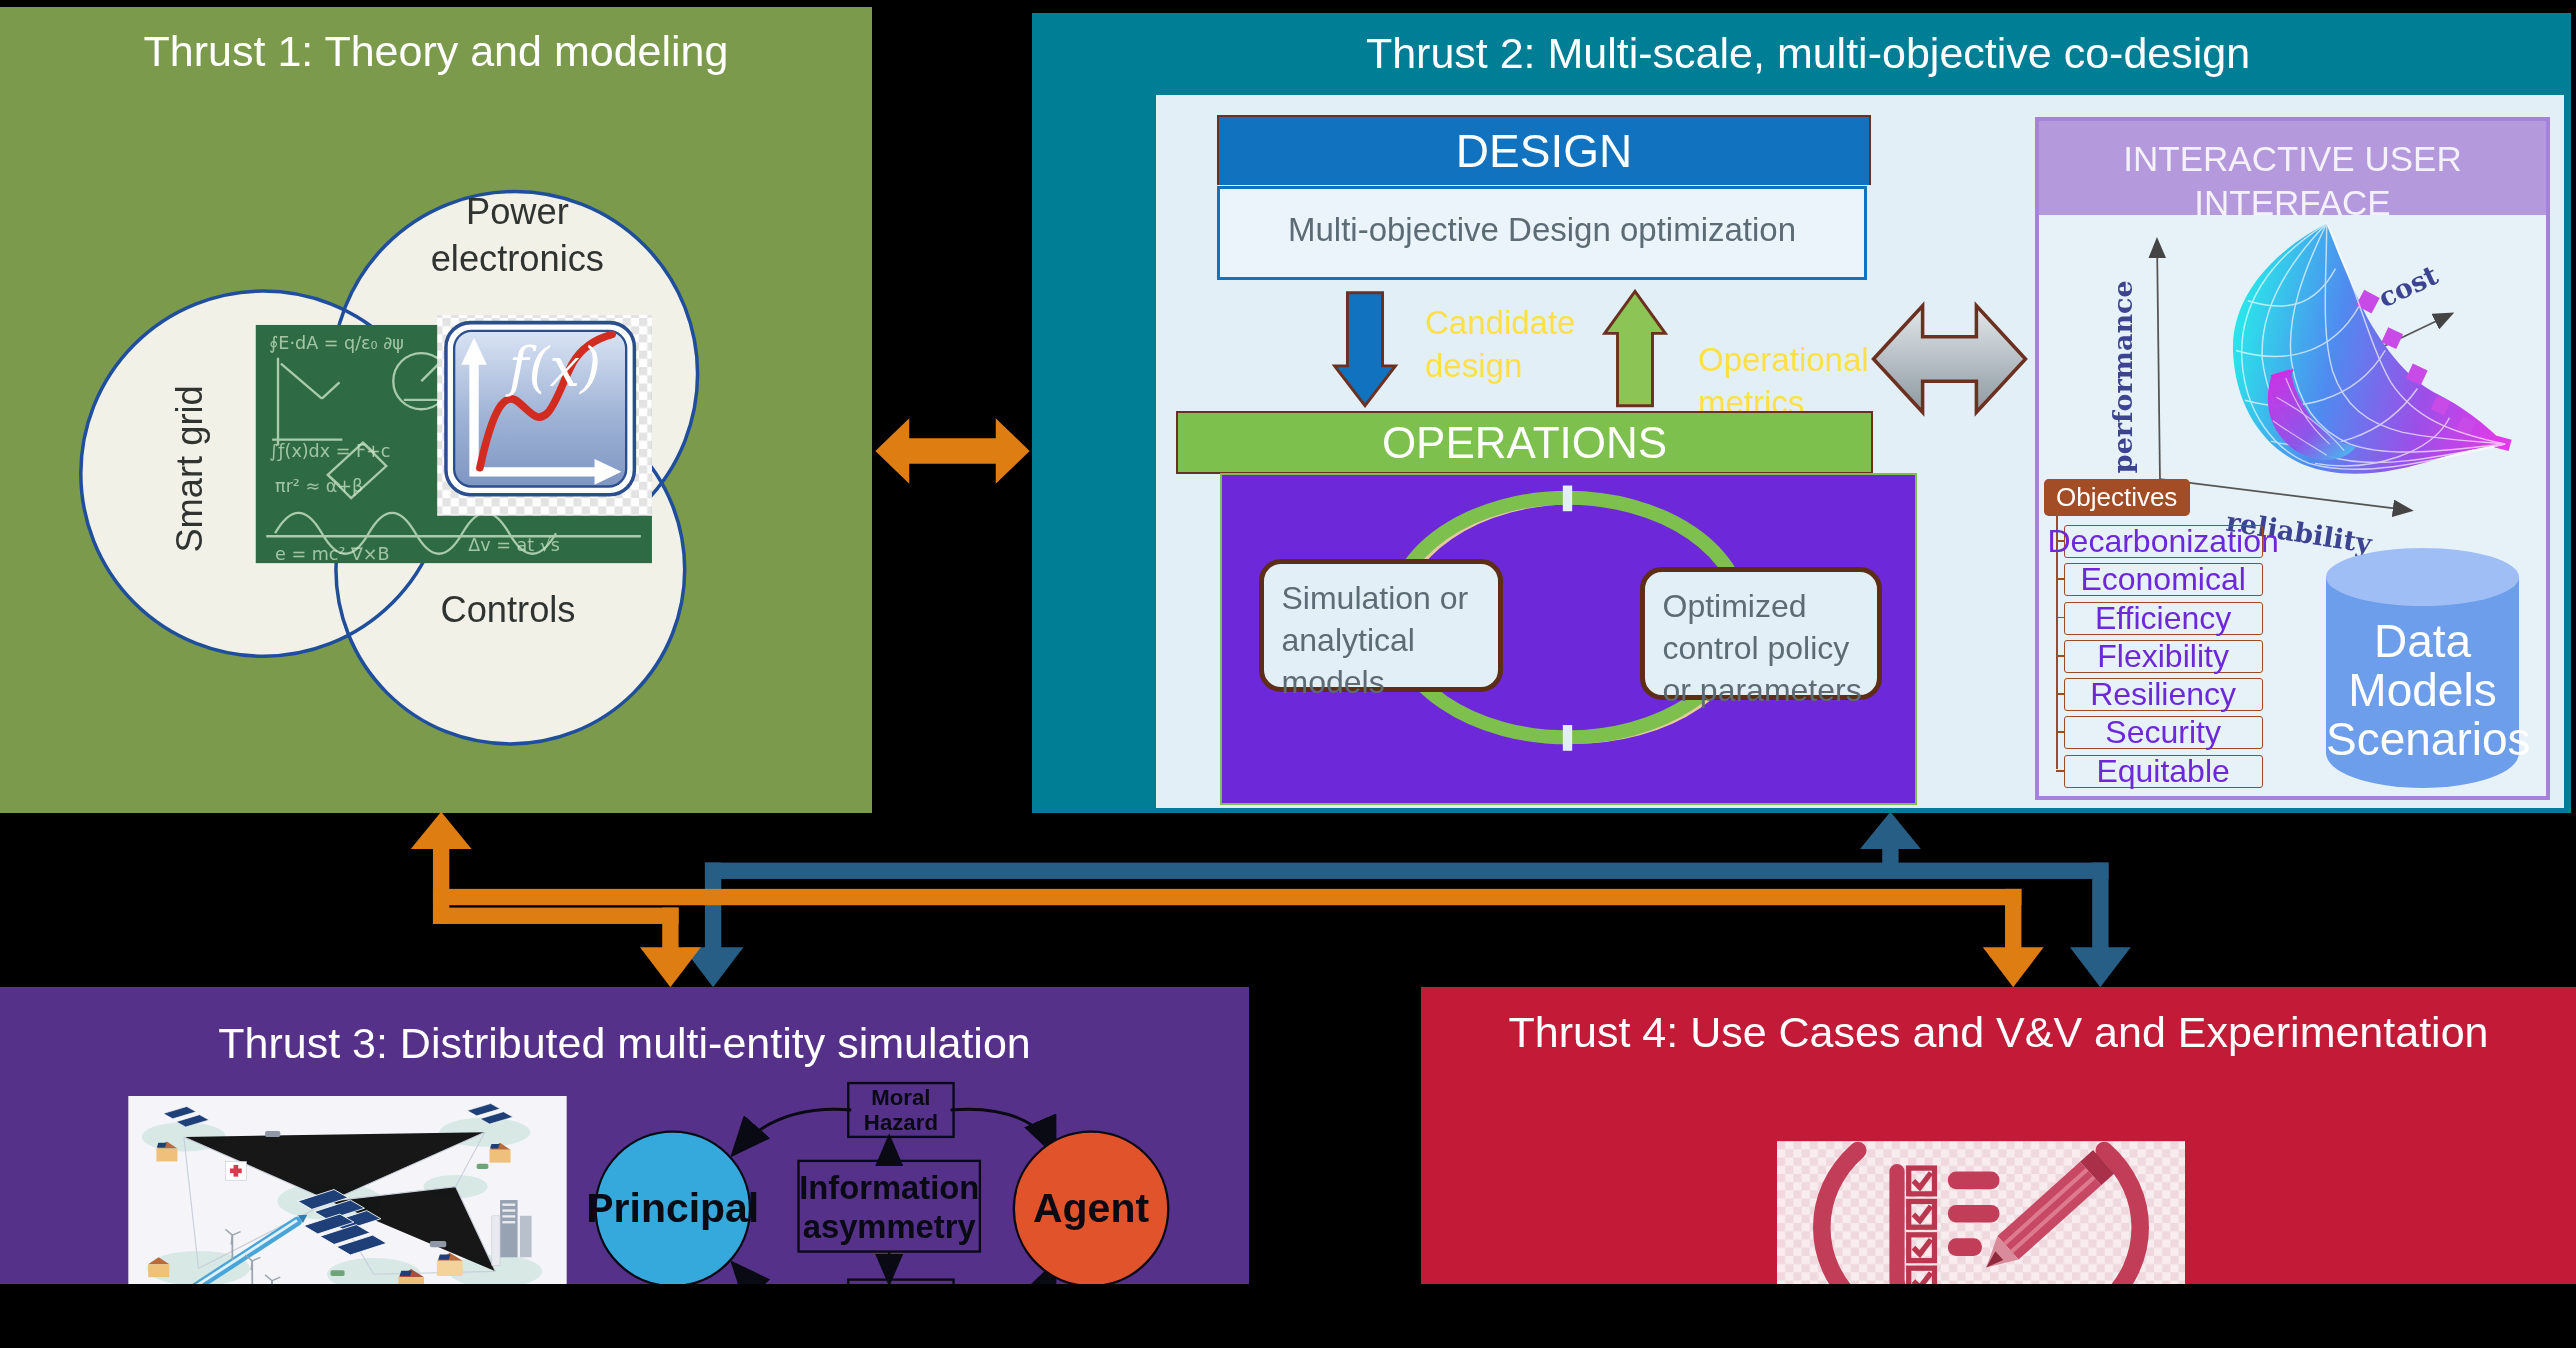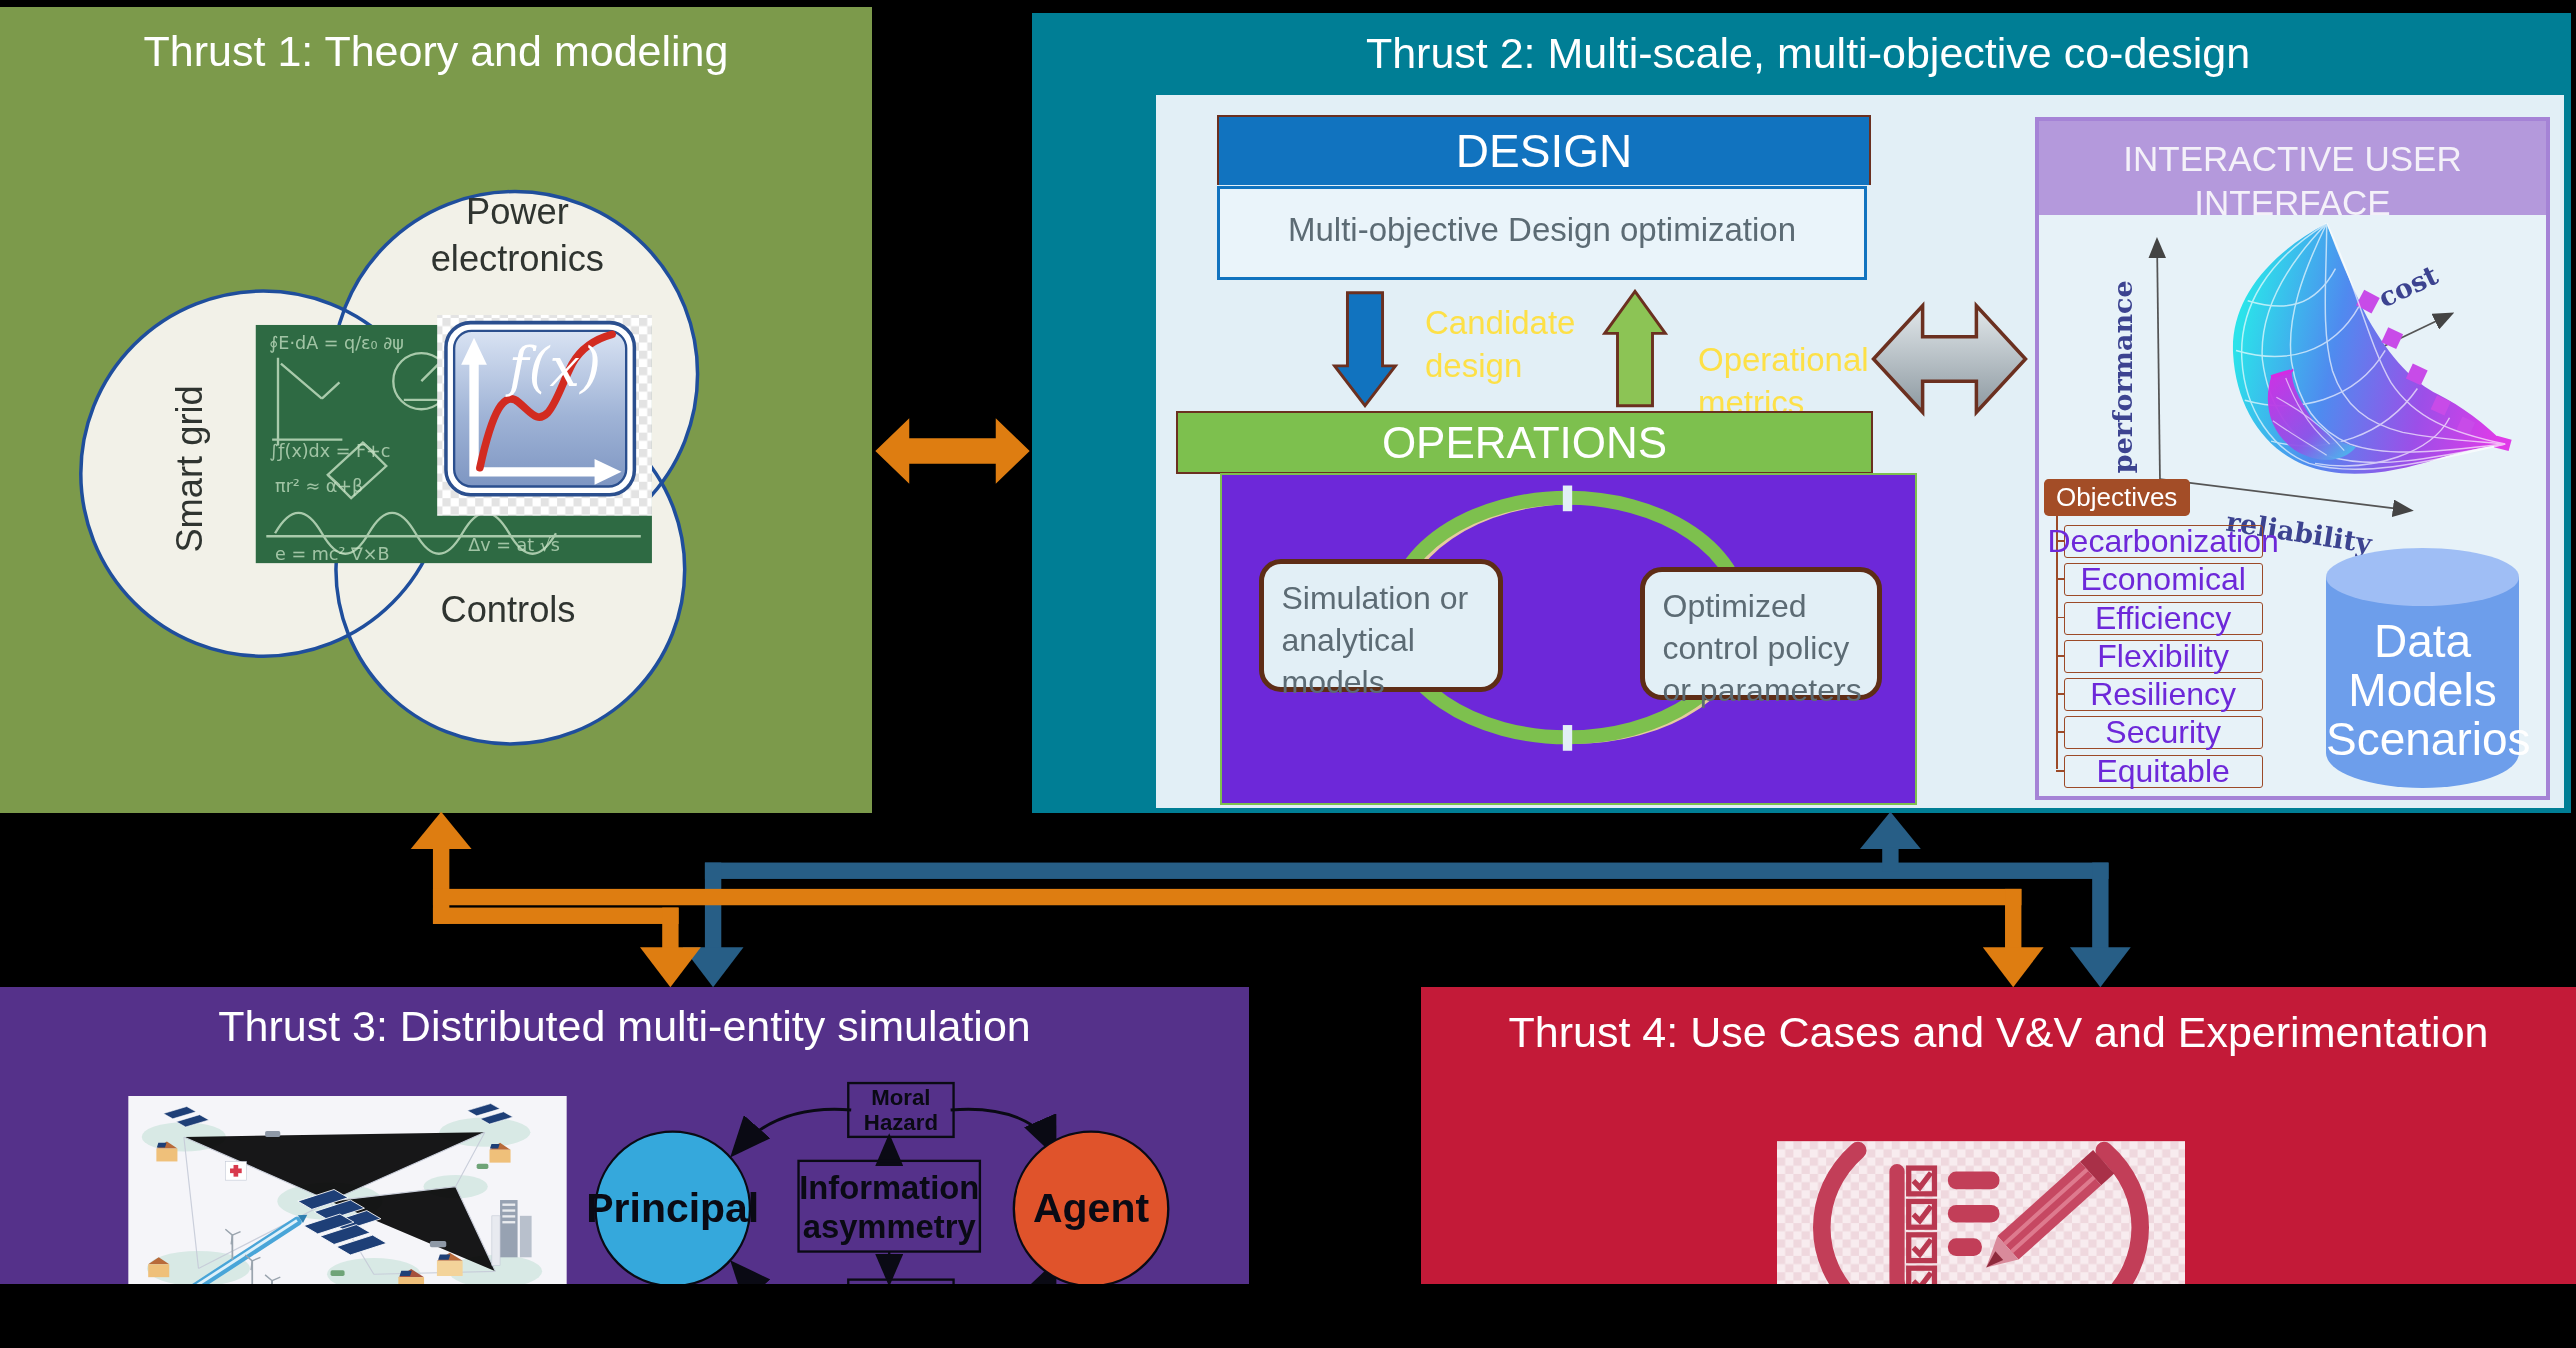--- a/index.html
+++ b/index.html
@@ -329,21 +329,21 @@
       <rect x="740" y="140" width="2716" height="28"></rect>
       <rect x="740" y="172" width="420" height="28"></rect>
       <rect x="1132" y="172" width="28" height="70"></rect>
       <polygon points="1146,308 1094,240 1198,240"></polygon>
       <rect x="3428" y="140" width="28" height="102"></rect>
       <polygon points="3442,308 3390,240 3494,240"></polygon>
     </g>
   </svg>
 
   <section class="panel t3">
-    <div class="panel-title" style="top:15px;">Thrust 3: Distributed multi-entity simulation</div>
+    <div class="panel-title" style="top:32px;">Thrust 3: Distributed multi-entity simulation</div>
 
     <svg class="abs" style="left:128px;top:109px;" width="439" height="218" viewBox="0 0 750 373">
       <rect width="750" height="373" fill="#F5F5F9"></rect>
       <rect y="348" width="750" height="25" fill="#E6E6EE"></rect>
       <g fill="#D8E9E5">
         <ellipse cx="95" cy="70" rx="72" ry="25"></ellipse>
         <ellipse cx="610" cy="62" rx="78" ry="25"></ellipse>
         <ellipse cx="345" cy="180" rx="90" ry="32"></ellipse>
         <ellipse cx="120" cy="295" rx="88" ry="30"></ellipse>
         <ellipse cx="420" cy="305" rx="80" ry="28"></ellipse>

